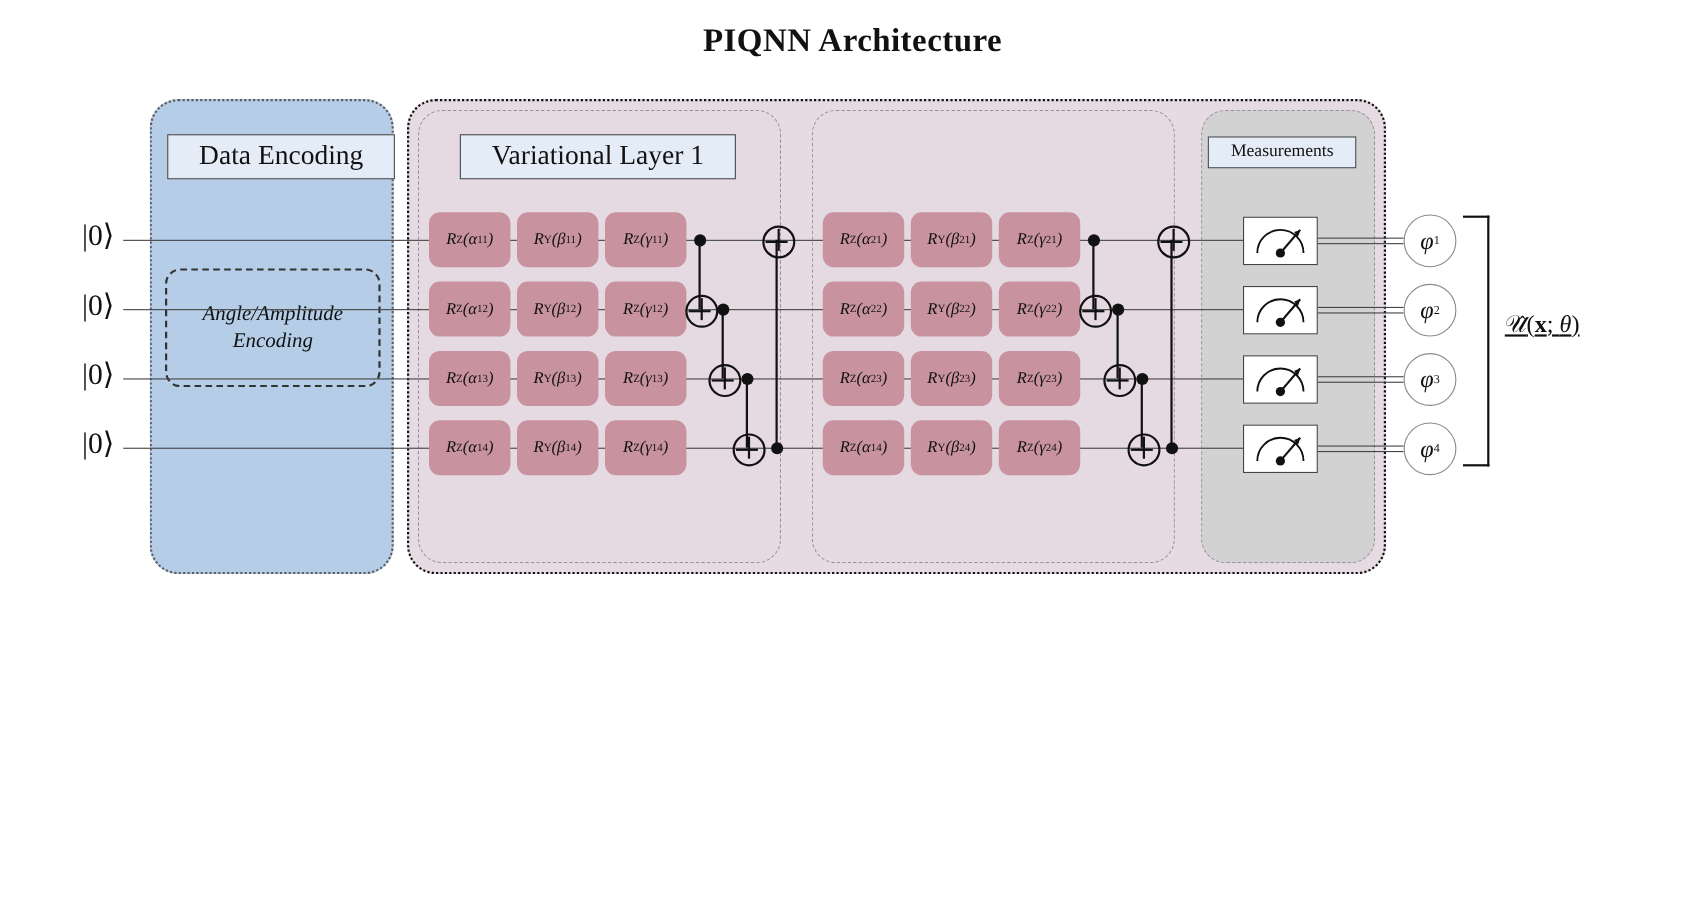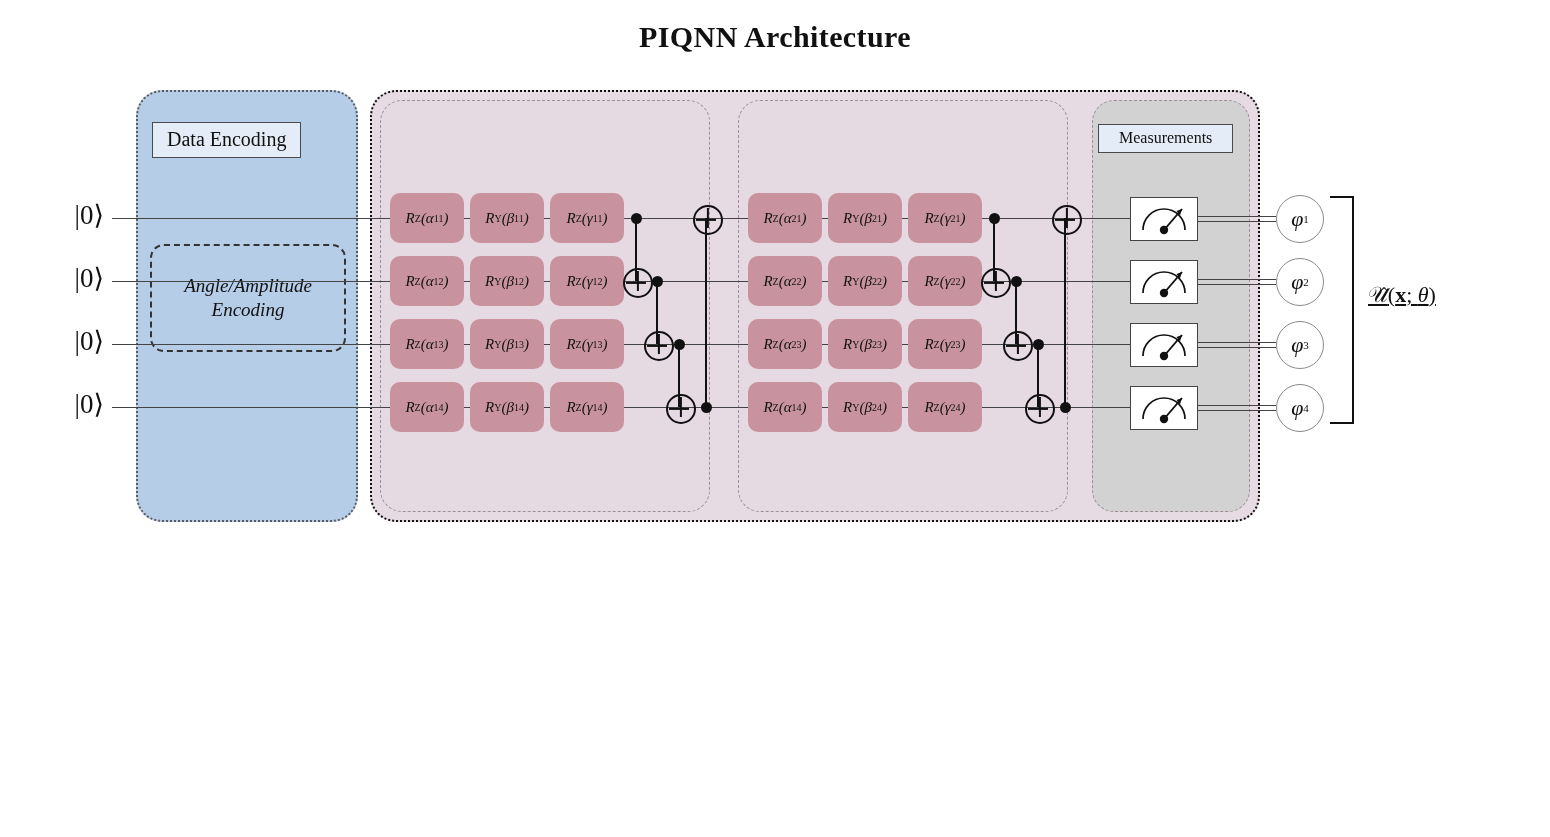--- a/index.html
+++ b/index.html
@@ -26,21 +26,21 @@
 
   
   .sub-panel{position:absolute;top:100px;height:412px;
       border:1.4px dashed #9c8f99;border-radius:22px;background:#e5d9e2;box-sizing:border-box;}
   #vl1-panel{left:380px;width:330px;}
   #vl2-panel{left:738px;width:330px;}
   #meas-panel{left:1092px;width:158px;background:#d2d2d2;}
 
   
   .chip{position:absolute;background:#e4ecf7;border:1.8px solid #4a4a4a;
-        padding:5px 14px 6px;font-size:20px;white-space:nowrap;z-index:6;}
+        padding:5px 28px 6px;font-size:25px;white-space:nowrap;z-index:6;}
   #chip-enc{left:152px;top:122px;}
   #chip-vl1{left:418px;top:122px;}
   #chip-vl2{left:778px;top:122px;}
   #chip-meas{left:1098px;top:124px;font-size:16px;padding:4px 20px 5px;}
 
   
   .wire{position:absolute;height:0;border-top:1.6px solid #444;z-index:1;}
   .cwire{position:absolute;height:4px;border-top:1.5px solid #444;
          border-bottom:1.5px solid #444;z-index:1;}
 
@@ -93,20 +93,21 @@
       <span>Angle/Amplitude</span><br>
       <span>Encoding</span>
     </span>
   </div>
 
   <div class="sub-panel" id="vl1-panel"></div>
   <div class="sub-panel" id="vl2-panel"></div>
   <div class="sub-panel" id="meas-panel"></div>
 
   <div class="chip" id="chip-enc">Data Encoding</div>
+  <div class="chip" id="chip-vl1">Variational Layer 1</div>
   <div class="chip" id="chip-meas">Measurements</div>
 
   <div id="circuit">
       <div class="ket" style="left:44px;top:199px;">|0⟩</div>
       <div class="ket" style="left:44px;top:262px;">|0⟩</div>
       <div class="ket" style="left:44px;top:325px;">|0⟩</div>
       <div class="ket" style="left:44px;top:388px;">|0⟩</div>
       <div class="wire" style="left:112px;top:218px;width:1018px;"></div>
       <div class="cwire" style="left:1196px;top:216px;width:80px;"></div>
       <div class="wire" style="left:112px;top:281px;width:1018px;"></div>

